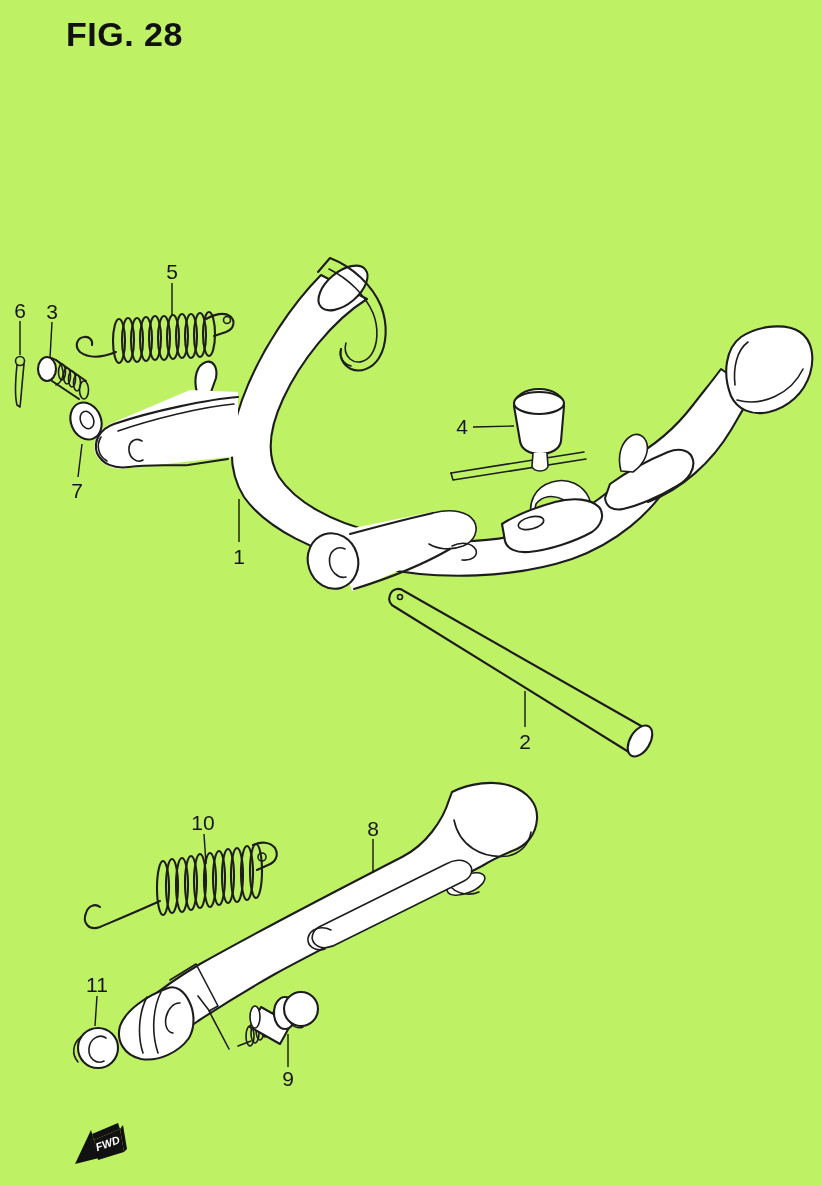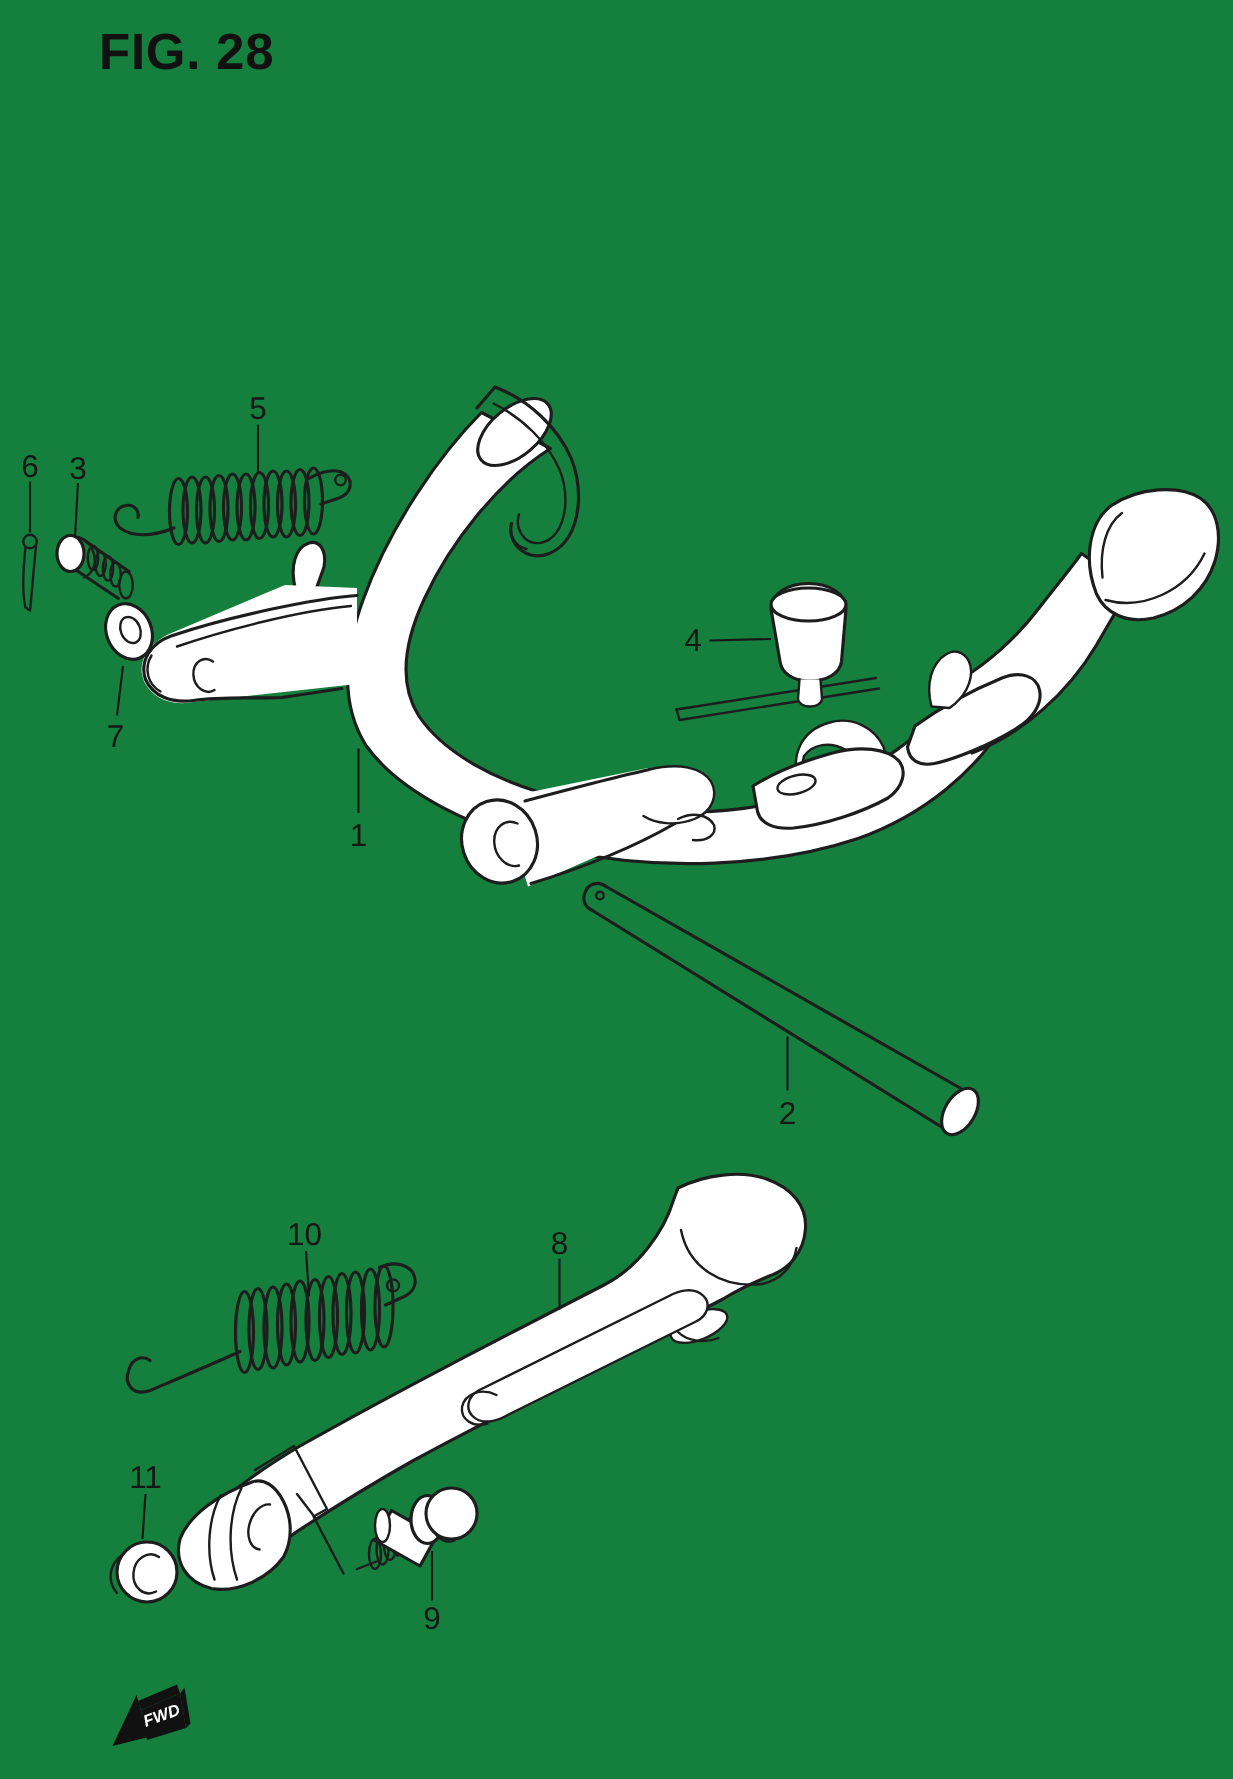--- a/index.html
+++ b/index.html
@@ -1,16 +1,16 @@
 <!DOCTYPE html>
 <html><head>
 <meta charset="utf-8">
 <style>
   html,body{margin:0;padding:0;background:#ffffff;}
-  .canvas{position:relative;width:822px;height:1186px;background:#15803d;overflow:hidden;
+  .canvas{position:relative;width:822px;height:1186px;background:#bef264;overflow:hidden;
           font-family:"Liberation Sans",sans-serif;}
   svg{position:absolute;left:0;top:0;}
   .ln{fill:none;stroke:#1d1d1d;stroke-width:2.1;stroke-linecap:round;stroke-linejoin:round;}
   .fw{fill:#ffffff;stroke:#1d1d1d;stroke-width:2.1;stroke-linecap:round;stroke-linejoin:round;}
   .fwn{fill:#ffffff;stroke:none;}
   .thin{stroke-width:1.6;}
   .leader{stroke:#161616;stroke-width:1.4;fill:none;}
   .plabel{font:21px "Liberation Sans",sans-serif;fill:#161616;text-anchor:middle;}
   .title{font:bold 34px "Liberation Sans",sans-serif;fill:#111111;letter-spacing:0.5px;}
   .fwdtxt{font:italic bold 11px "Liberation Sans",sans-serif;fill:#ffffff;text-anchor:middle;}

